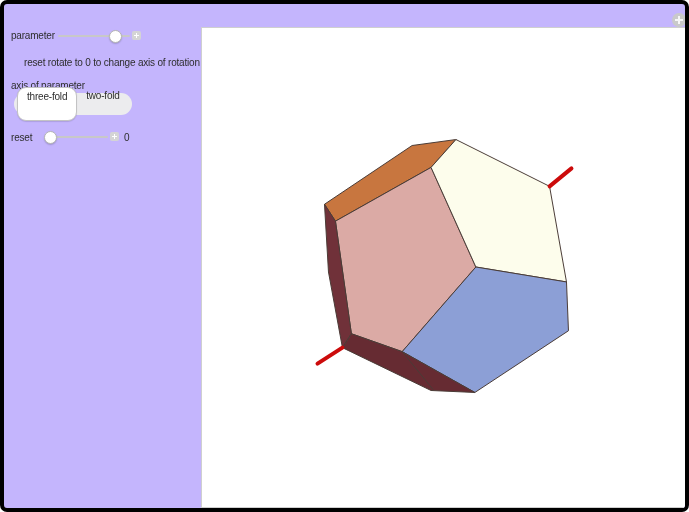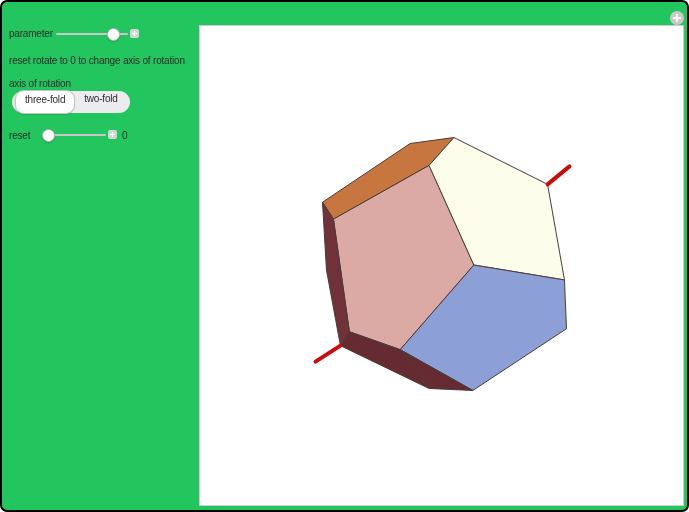--- a/index.html
+++ b/index.html
@@ -7,22 +7,22 @@
   body {
     font-family: "Liberation Sans", sans-serif;
     font-size: 10px;
     letter-spacing: -0.2px;
     color: #2e2e2e;
     background: #fff;
   }
   .window {
     position: relative;
     width: 689px; height: 512px;
-    background: #22c55e;
-    border: 2px solid #000000;
+    background: #c4b5fd;
+    border: 4px solid #000000;
     border-radius: 7px;
     overflow: hidden;
   }
 
   
   .label { position: absolute; white-space: nowrap; }
 
   .slider-track {
     position: absolute;
     height: 2px;
@@ -56,21 +56,21 @@
     position: absolute;
     left: 10px; top: 89px;
     height: 22px;
     background: #ececee;
     border-radius: 11px;
     display: flex;
     align-items: center;
     padding: 0 3px;
   }
   .setter-option {
-    height: 24px;
+    height: 34px;
     line-height: 17px;
     padding: 0 9px;
     border-radius: 9px;
     white-space: nowrap;
     color: #2e2e2e;
   }
   .setter-option.selected {
     background: #fff;
     border: 1px solid #c3c3c4;
     box-shadow: 0 0.5px 1px rgba(0,0,0,0.12);
@@ -106,23 +106,23 @@
 <body>
 
 <div class="window">
 
   <span class="label" style="left:7px; top:26px;">parameter</span>
   <div class="slider-track" style="left:54px; top:31px; width:72px;">
     <div class="slider-thumb" style="left: calc(80% - 6.5px);"></div>
   </div>
   <div class="plus-btn" style="left:128px; top:27px;"></div>
 
-  <span class="label" style="left:7px; top:53px;">reset rotate to 0 to change axis of rotation</span>
+  <span class="label" style="left:20px; top:53px;">reset rotate to 0 to change axis of rotation</span>
 
-  <span class="label" style="left:7px; top:76px;">axis of rotation</span>
+  <span class="label" style="left:7px; top:76px;">axis of parameter</span>
   <div class="setter-bar">
     <div class="setter-option selected">three-fold</div>
     <div class="setter-option">two-fold</div>
   </div>
 
   <span class="label" style="left:7px; top:128px;">reset</span>
   <div class="slider-track" style="left:43px; top:132px; width:61px;">
     <div class="slider-thumb" style="left: calc(5% - 6.5px);"></div>
   </div>
   <div class="plus-btn" style="left:106px; top:128px;"></div>

